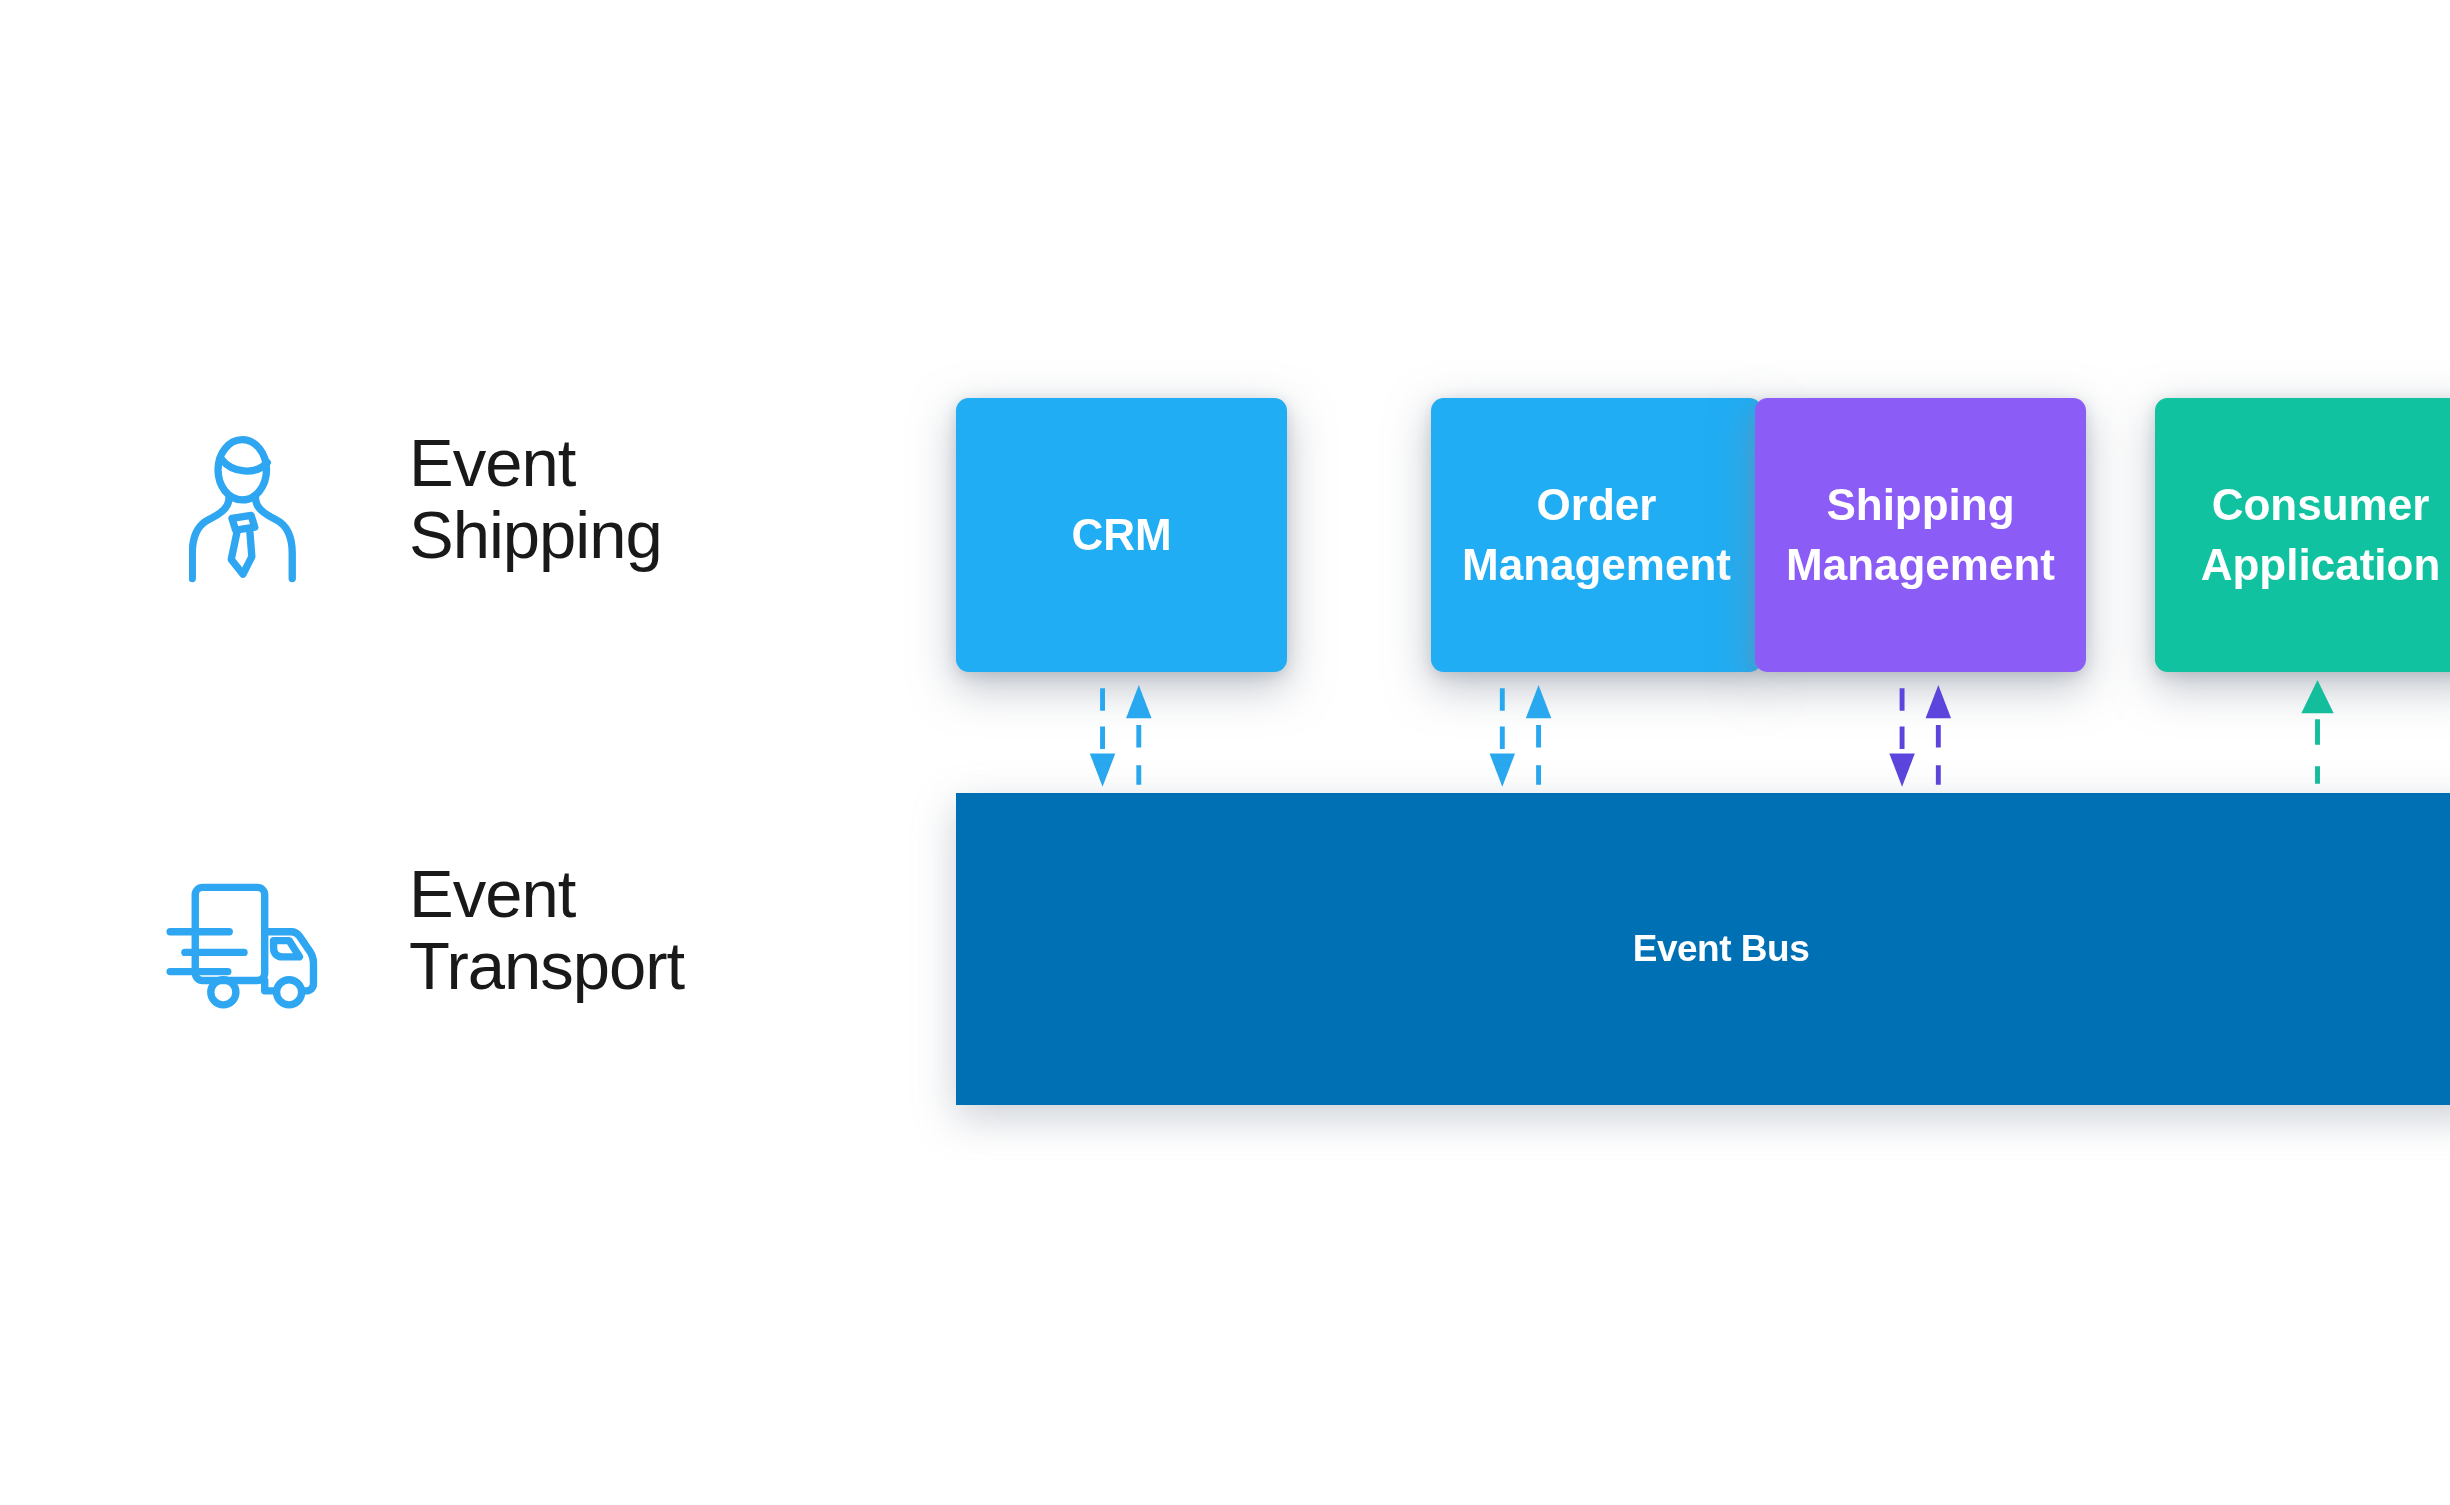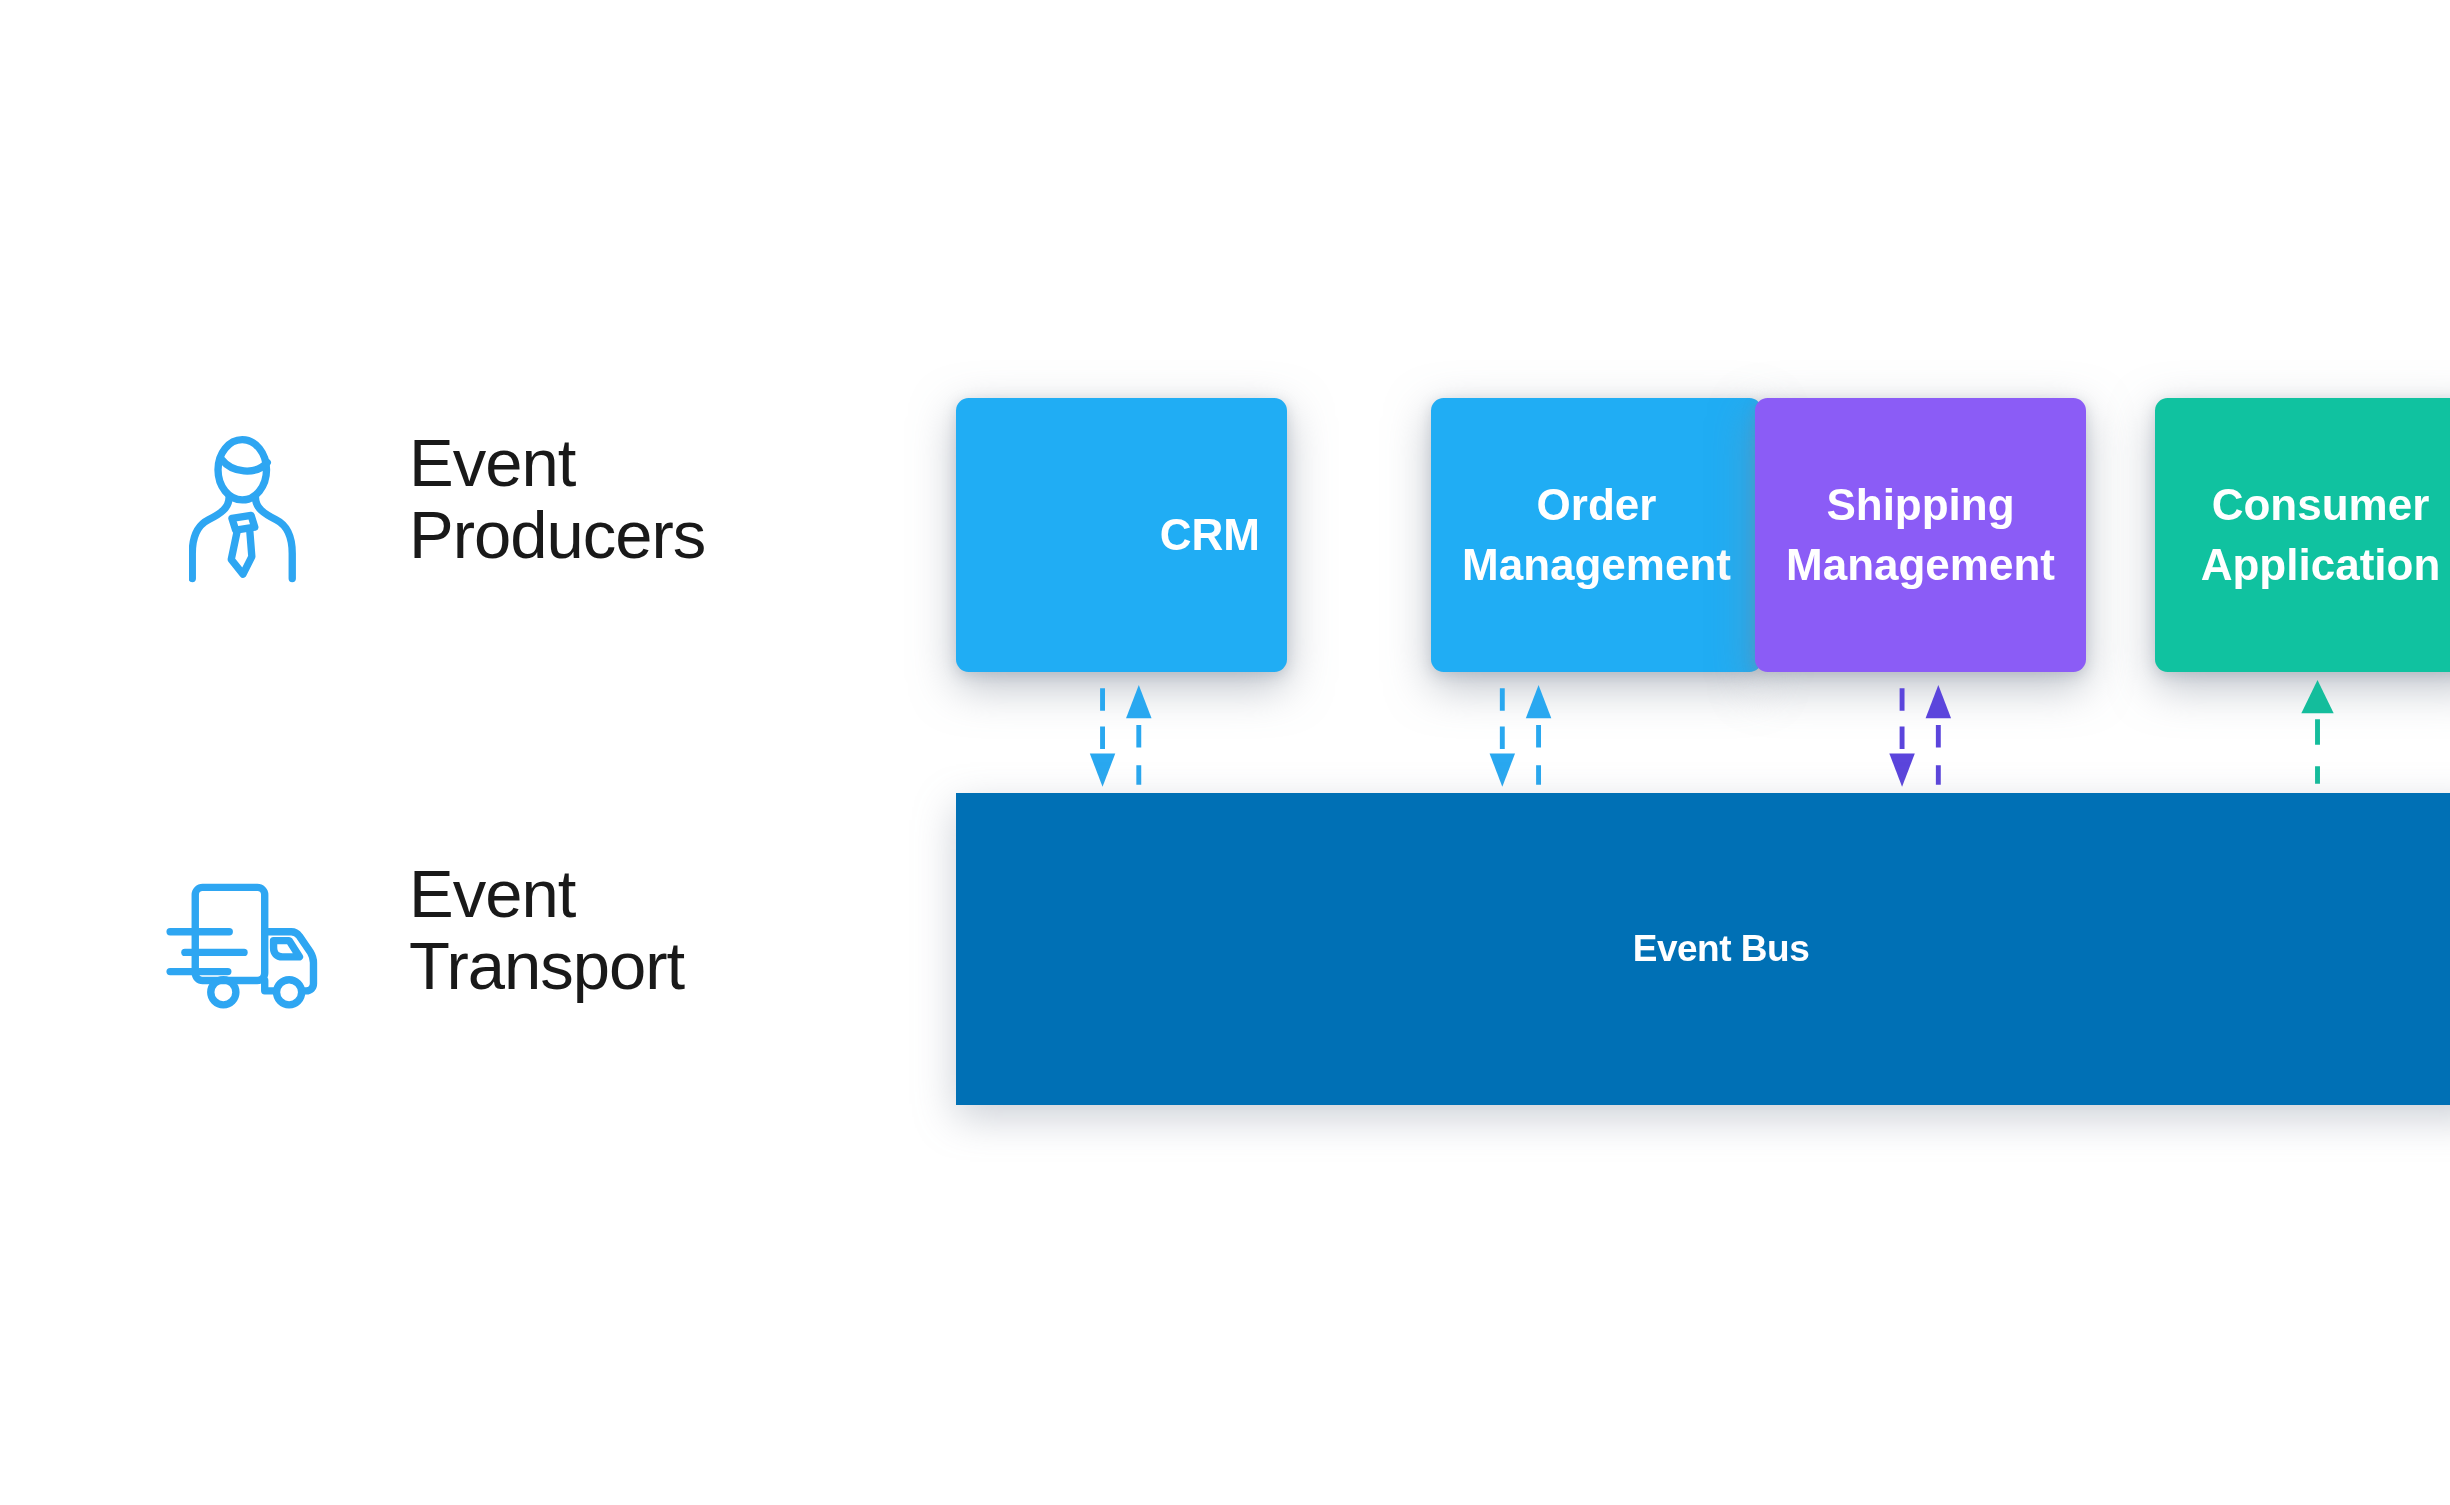--- a/index.html
+++ b/index.html
@@ -45,21 +45,21 @@
     justify-content: center;
     text-align: center;
     box-shadow: 0 14.7px 44px rgba(125,135,152,0.50), 0 3.9px 12.7px rgba(125,135,152,0.28);
   }
   .producer-box .box-label {
     font-weight: 700;
     font-size: 44px;
     line-height: 60px;
     padding: 0 27px;
   }
-  #box-0 { left: 956px; justify-content: flex-end; }
+  #box-0 { left: 956px; }
   #box-1 { left: 1431px; }
   #box-2 { left: 1755px; }
   #box-3 { left: 2155px; }
 
   
   .arrows-overlay {
     position: absolute;
     left: 0; top: 0;
     width: 2646px;
     height: 1505px;
@@ -99,21 +99,21 @@
       <ellipse cx="36" cy="23" rx="16.5" ry="20.5"></ellipse>
       <path d="M 22,16 C 29,25 45,27 53,18"></path>
       <path d="M 27,42 C 27,49 21,53 13,57 C 5,61 2,69 2,80 L 2,97"></path>
       <path d="M 45,42 C 45,49 51,53 59,57 C 67,61 70,69 70,80 L 70,97"></path>
       <path d="M 29,56 L 42,54 L 44.5,62 L 31.5,64 Z"></path>
       <path d="M 32.5,65 L 28.5,84 L 36.5,94 L 42.5,82 L 41,63"></path>
     </svg>
   </span>
   <div class="legend-label" id="producers-label" style="color: rgb(25, 25, 25);">
     <span>Event</span><br>
-    <span>Producers</span>
+    <span>Shipping</span>
   </div>
 
   <span class="legend-icon" id="truck-icon" style="color: rgb(46, 166, 242);">
     <svg viewBox="0 0 110 90" fill="none" stroke="currentColor" stroke-width="5" stroke-linecap="round" stroke-linejoin="round">
       <rect x="21" y="5" width="47" height="63" rx="5"></rect>
       <path d="M 68,35 L 86,35 C 88,35 90,36 91.5,38 L 99,49 C 100.5,51.5 101,53.5 101,56 L 101,70 C 101,73 99,75 96,75 L 93.5,75"></path>
       <path d="M 68,68 L 68,75 L 75.5,75"></path>
       <path d="M 74,41 L 84.5,41 L 91.5,52 L 80,52 C 76,52 74,49.5 74,46 Z"></path>
       <circle cx="40" cy="76" r="8.5"></circle>
       <circle cx="84.5" cy="76" r="8.5"></circle>

